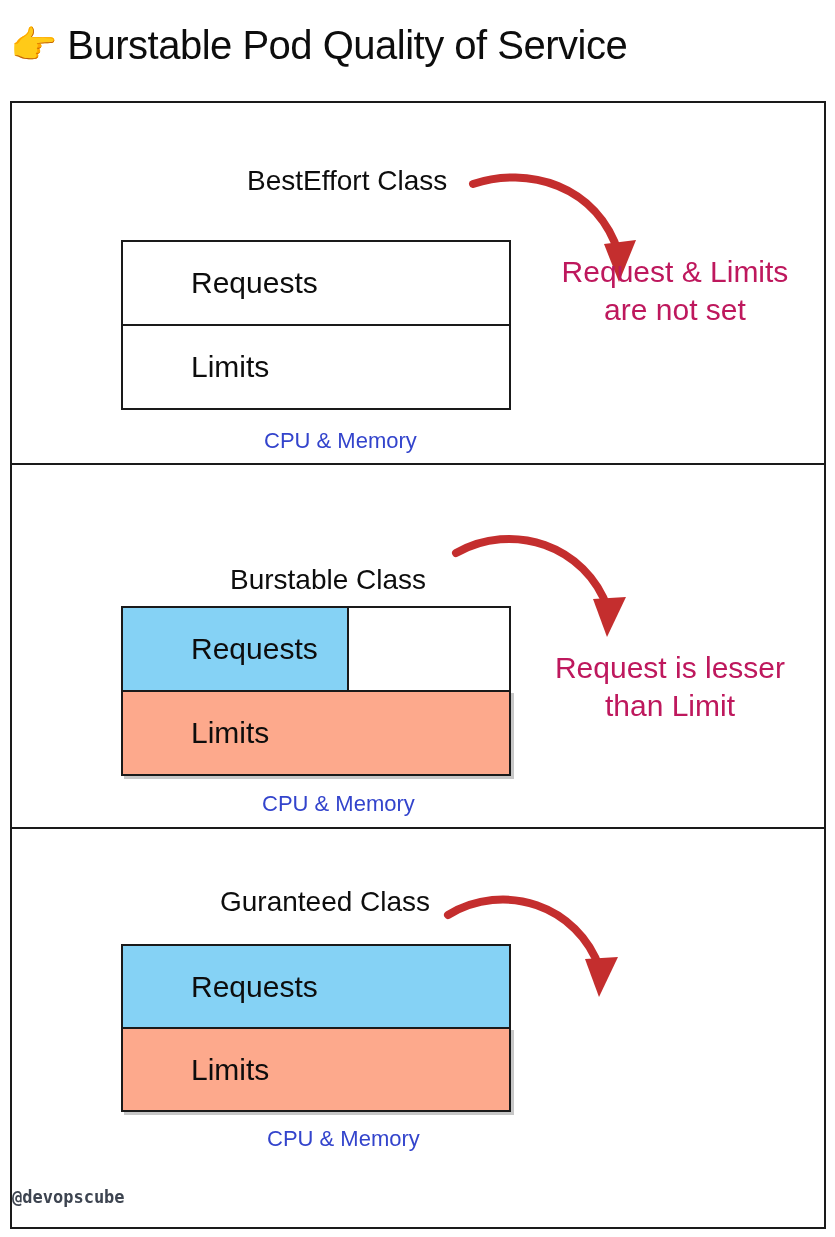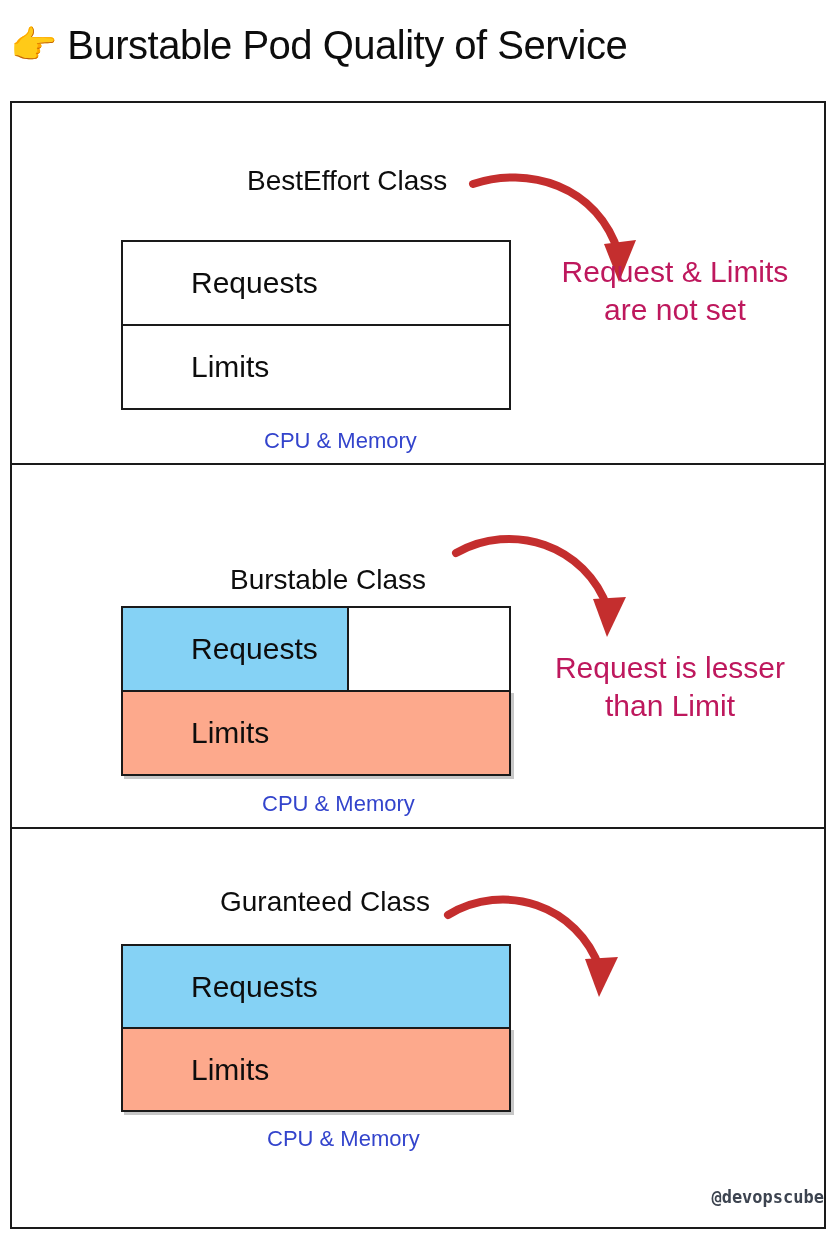--- a/index.html
+++ b/index.html
@@ -127,21 +127,21 @@
   .arrow-svg {
     position: absolute;
     overflow: visible;
     pointer-events: none;
   }
 
   
   .footer-handle {
     position: absolute;
     width: 100%;
-    text-align: right;
+    text-align: left;
     font-family: "DejaVu Sans Mono", monospace;
     font-size: 17px;
     font-weight: bold;
     color: #3d4450;
   }
 </style>
 </head>
 <body>
 
 <div class="title-bar">

